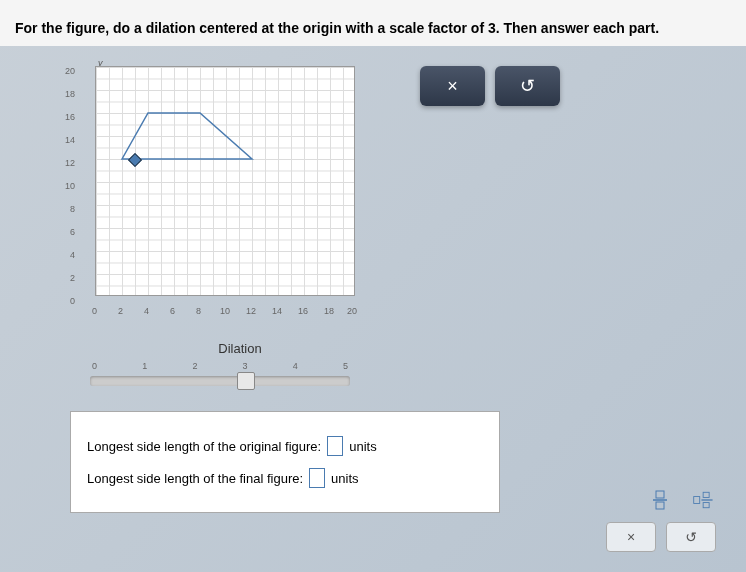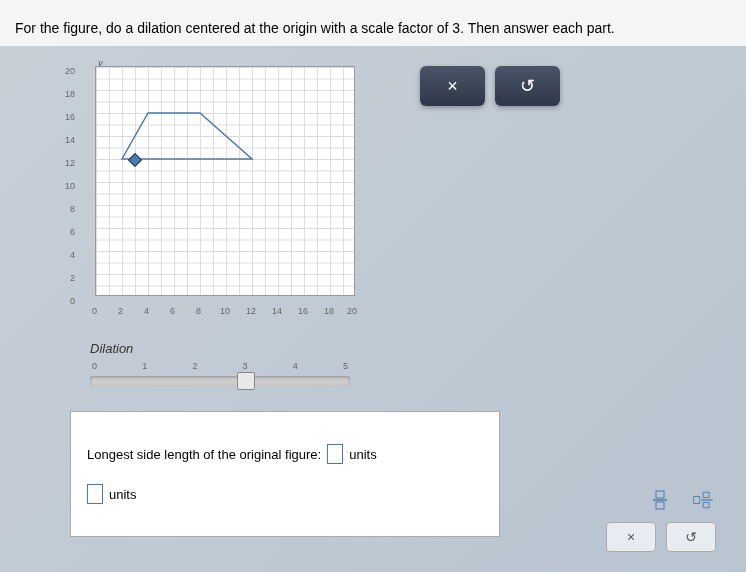--- a/index.html
+++ b/index.html
@@ -9,20 +9,21 @@
       width: 746px;
       height: 572px;
       overflow: hidden;
       position: relative;
     }
     .question-text {
       padding: 20px 15px 10px 15px;
       font-size: 14px;
       color: #000;
       background: #f5f5f5;
+      font-weight: bold;
     }
     .main-area {
       display: flex;
       padding: 10px 30px;
       gap: 30px;
     }
     .left-col {
       flex: 0 0 360px;
     }
     .right-col {
@@ -64,26 +65,25 @@
       left: 25px;
       font-size: 9px;
       color: #666;
     }
     .x-label { position: absolute; top: 0; }
     .trapezoid {
       position: absolute;
       pointer-events: none;
     }
     .dilation-label {
-      text-align: left;
+      text-align: center;
       font-size: 13px;
       color: #333;
       margin-top: 5px;
       margin-left: 60px;
-      font-style: italic;
     }
     .slider-container {
       width: 260px;
       margin-left: 60px;
       margin-top: 5px;
       position: relative;
     }
     .slider-ticks {
       display: flex;
       justify-content: space-between;
@@ -130,21 +130,21 @@
     }
     .blanks-panel {
       background: #fff;
       border: 1px solid #aaa;
       padding: 12px 16px;
       margin: 15px 30px 0 70px;
       width: 430px;
       font-size: 13px;
     }
     .blanks-row {
-      margin: 20px 0;
+      margin: 12px 0;
       display: flex;
       align-items: center;
       gap: 6px;
     }
     .blank-box {
       display: inline-block;
       width: 16px;
       height: 20px;
       border: 1px solid #4a7bb0;
       background: #fff;
@@ -274,20 +274,21 @@
   </div>
 </div>
 
 <div class="blanks-panel">
   <div class="blanks-row">
     <span>Longest side length of the original figure:</span>
     <span class="blank-box"></span>
     <span>units</span>
   </div>
   <div class="blanks-row">
+    <span>Longest side length of the final figure:</span>
     <span class="blank-box"></span>
     <span>units</span>
   </div>
 </div>
 
 <div class="right-tools">
   <div class="tool-icon">
     <svg width="22" height="22" viewBox="0 0 22 22">
       <rect x="7" y="2" width="8" height="7" fill="none" stroke="#4a7bb0" stroke-width="1"></rect>
       <line x1="4" y1="11" x2="18" y2="11" stroke="#4a7bb0" stroke-width="1.5"></line>

